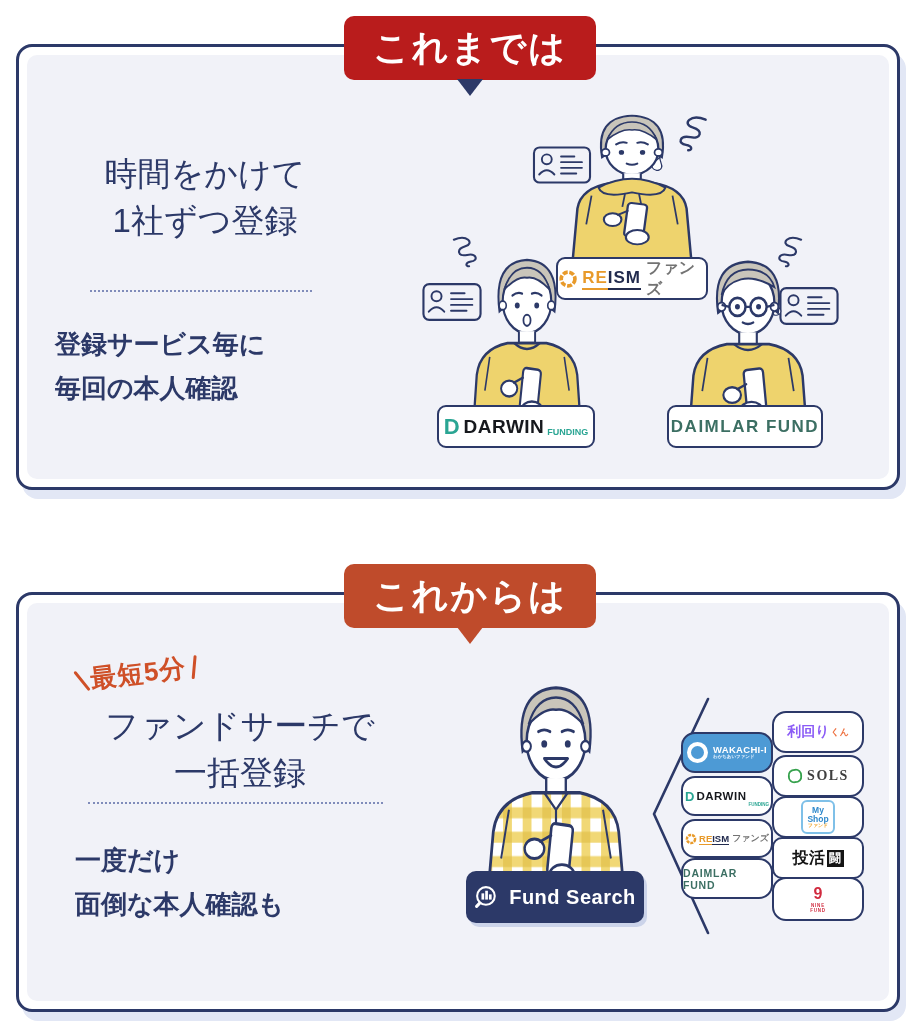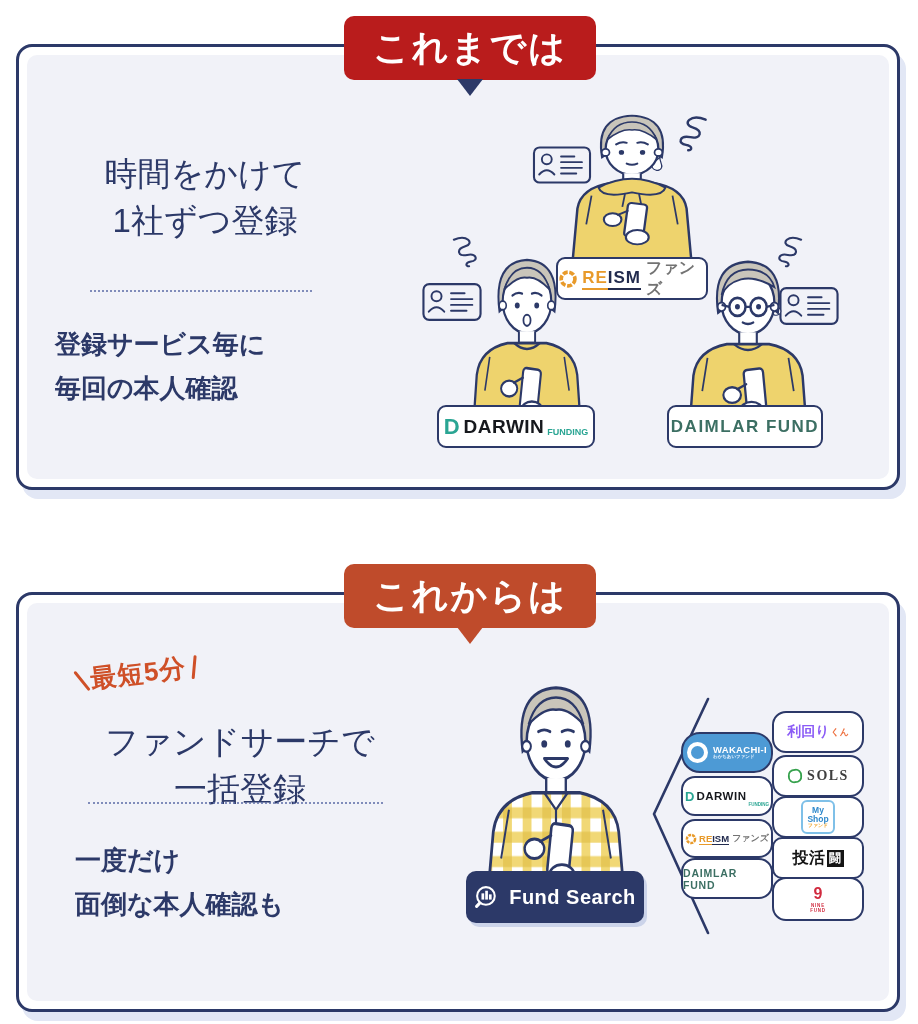--- a/index.html
+++ b/index.html
@@ -52,21 +52,21 @@
   
   .daimlar-name{color:#3c6f63;font-weight:800;letter-spacing:1.5px;}
   .brand-lg .daimlar-name{font-size:17px;}
   
   .fundsearch{position:absolute;background:#2c3968;border-radius:10px;z-index:4;
               box-shadow:3px 4px 0 #ccd4ea;display:flex;align-items:center;justify-content:center;gap:8px;}
   .fundsearch span{color:#fff;font-size:20px;font-weight:800;letter-spacing:.5px;}
   
   .chip{position:absolute;background:#fff;border:2px solid #2c3968;border-radius:14px;z-index:4;
         display:flex;align-items:center;justify-content:center;}
-  .chip.blue{background:#4d9ad5;border-radius:19px;}
+  .chip.blue{background:#4d9ad5;}
   .wak-ring{display:block;width:13px;height:13px;border:4px solid #fff;border-radius:50%;margin-right:5px;}
   .wak-txt{display:flex;flex-direction:column;line-height:1.1;}
   .wak-name{color:#fff;font-size:9.5px;font-weight:800;letter-spacing:.3px;}
   .wak-sub{color:#eaf4ff;font-size:4.5px;font-weight:700;}
   .chip .darwin-d{font-size:13px;}
   .chip .darwin-name{font-size:11.5px;margin-left:2px;}
   .chip .darwin-sub{font-size:4.5px;margin-bottom:7px;margin-left:2px;}
   .chip .reism-re,.chip .reism-ism{font-size:9.5px;border-bottom-width:1.5px;}
   .chip .reism-suffix{font-size:9px;margin-left:3px;}
   .chip .daimlar-name{font-size:10.5px;letter-spacing:.8px;}
@@ -242,21 +242,21 @@
     <div class="card" style="left:16px;top:592px;width:878px;height:414px;">
       <div class="card-fill"></div>
     </div>
 
     <div class="tag" style="left:80px;top:656px;">
       <i class="l"></i>
       <b>最短5分</b>
       <i class="r"></i>
     </div>
 
-    <div class="heading" style="left:55px;top:702px;width:370px;margin-top:16px;">
+    <div class="heading" style="left:55px;top:702px;width:370px;">
       <div>ファンドサーチで</div>
       <div>一括登録</div>
     </div>
     <div class="dotted" style="left:88px;top:802px;width:295px;"></div>
     <div class="subtext" style="left:75px;top:838px;width:330px;">
       <div>一度だけ</div>
       <div>面倒な本人確認も</div>
     </div>
 
     <svg class="abs" style="left:458px;top:678px;" width="196" height="244" viewBox="0 0 100 100" preserveAspectRatio="none">

